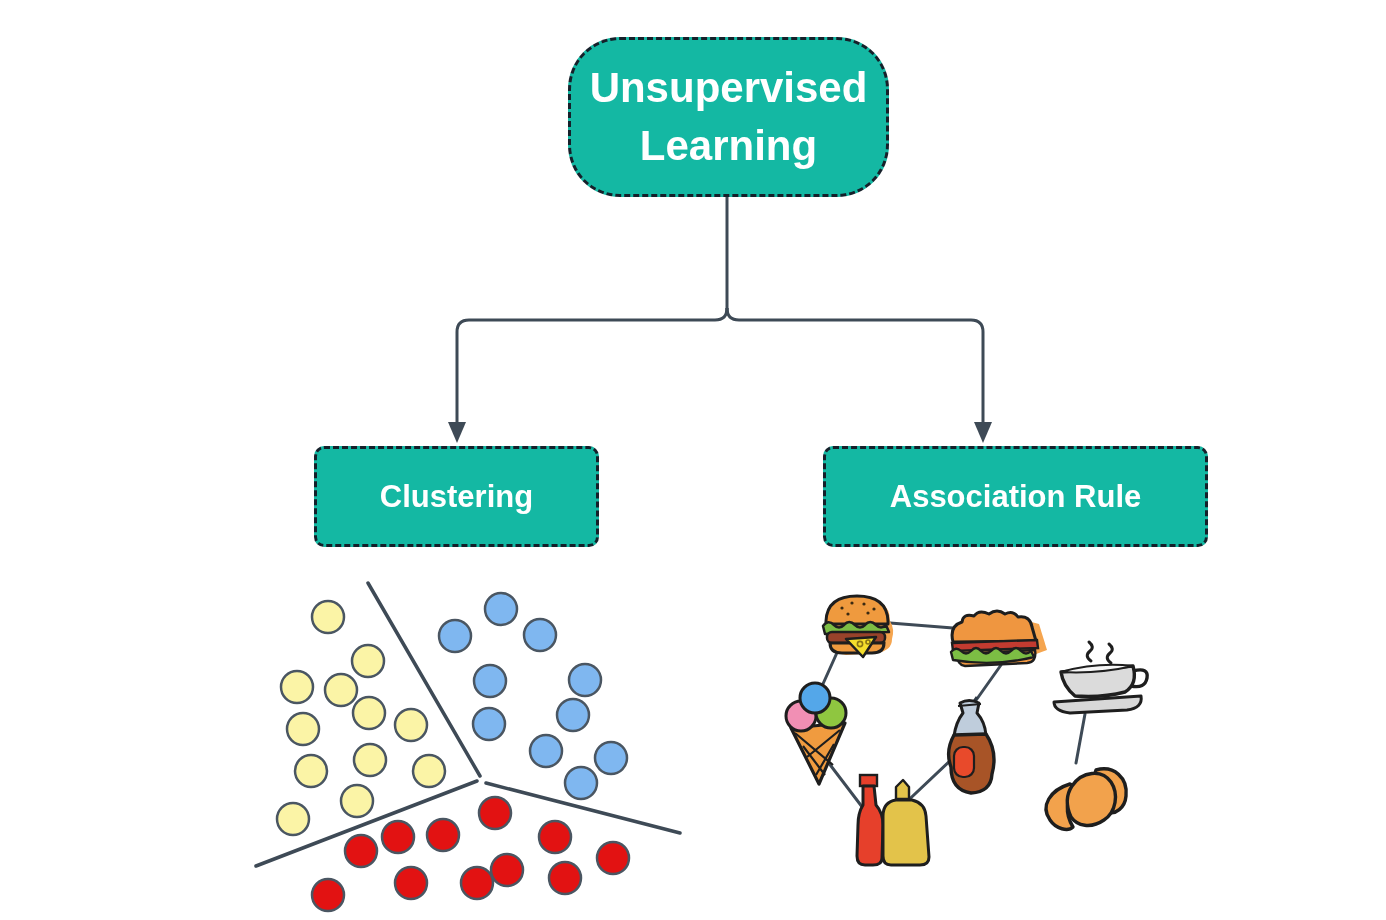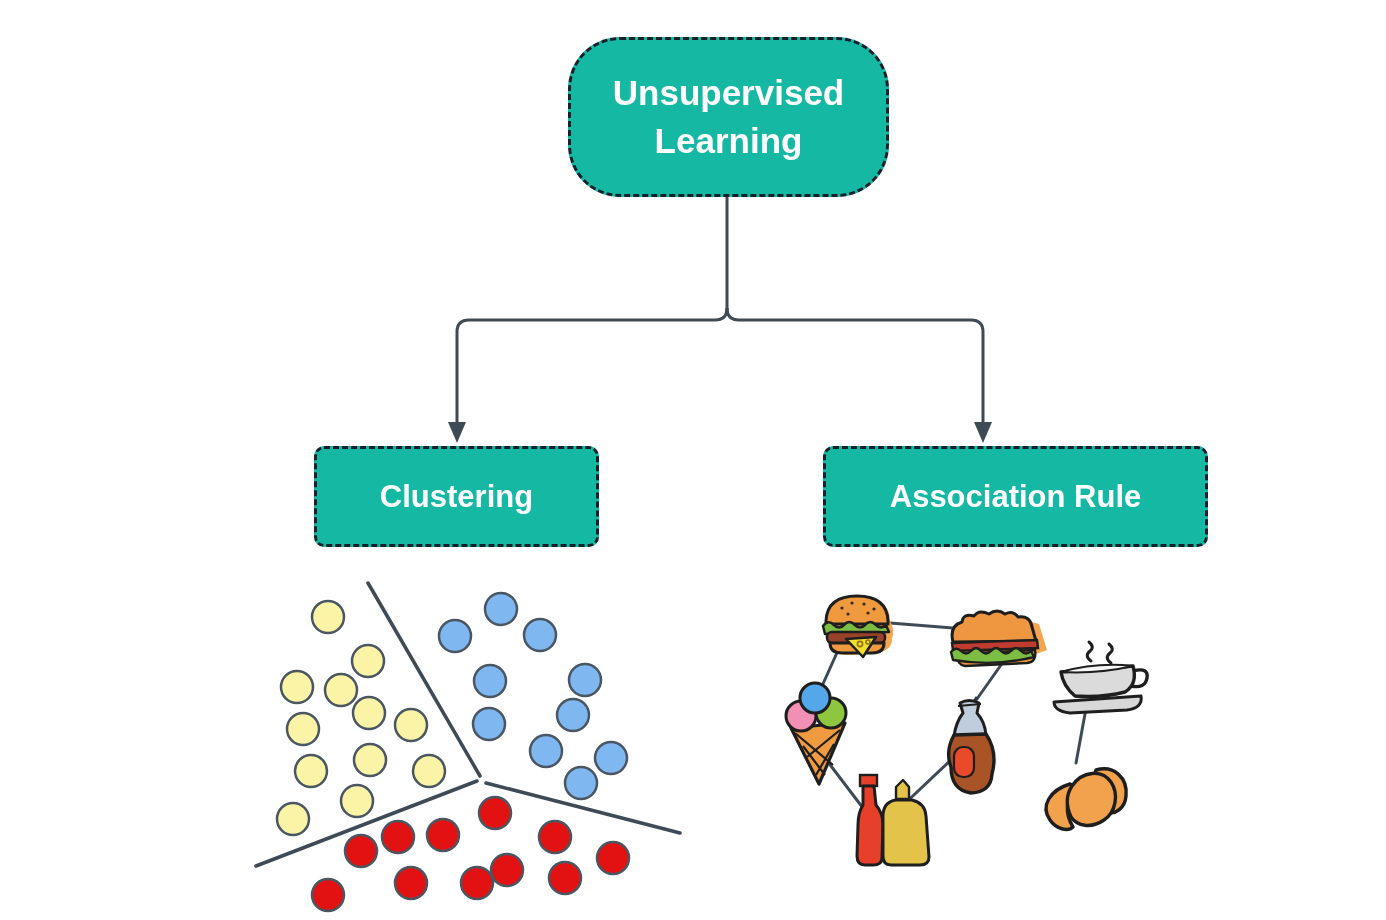--- a/index.html
+++ b/index.html
@@ -10,21 +10,21 @@
   svg.scene{position:absolute;left:0;top:0;}
   .node{
     position:absolute;display:flex;align-items:center;justify-content:center;
     text-align:center;box-sizing:border-box;
     background:var(--node-fill,#14B8A3);color:var(--node-text,#ffffff);
     border:3px dashed var(--node-border,#15202A);
     font-weight:bold;cursor:default;
   }
   .node.root{
     left:568px;top:37px;width:321px;height:160px;border-radius:52px;
-    font-size:35px;line-height:1.38;padding:0 26px;
+    font-size:42px;line-height:1.38;padding:0 26px;
   }
   .node.child{top:446px;height:101px;border-radius:10px;font-size:31px;text-align:center;}
   .node.child.left{left:314px;width:285px;}
   .node.child.right{left:823px;width:385px;}
   .conn{fill:none;stroke:var(--boundary,#3E4A56);stroke-width:3;}
   .arrow{fill:var(--boundary,#3E4A56);}
 </style>
 </head>
 <body>
 

